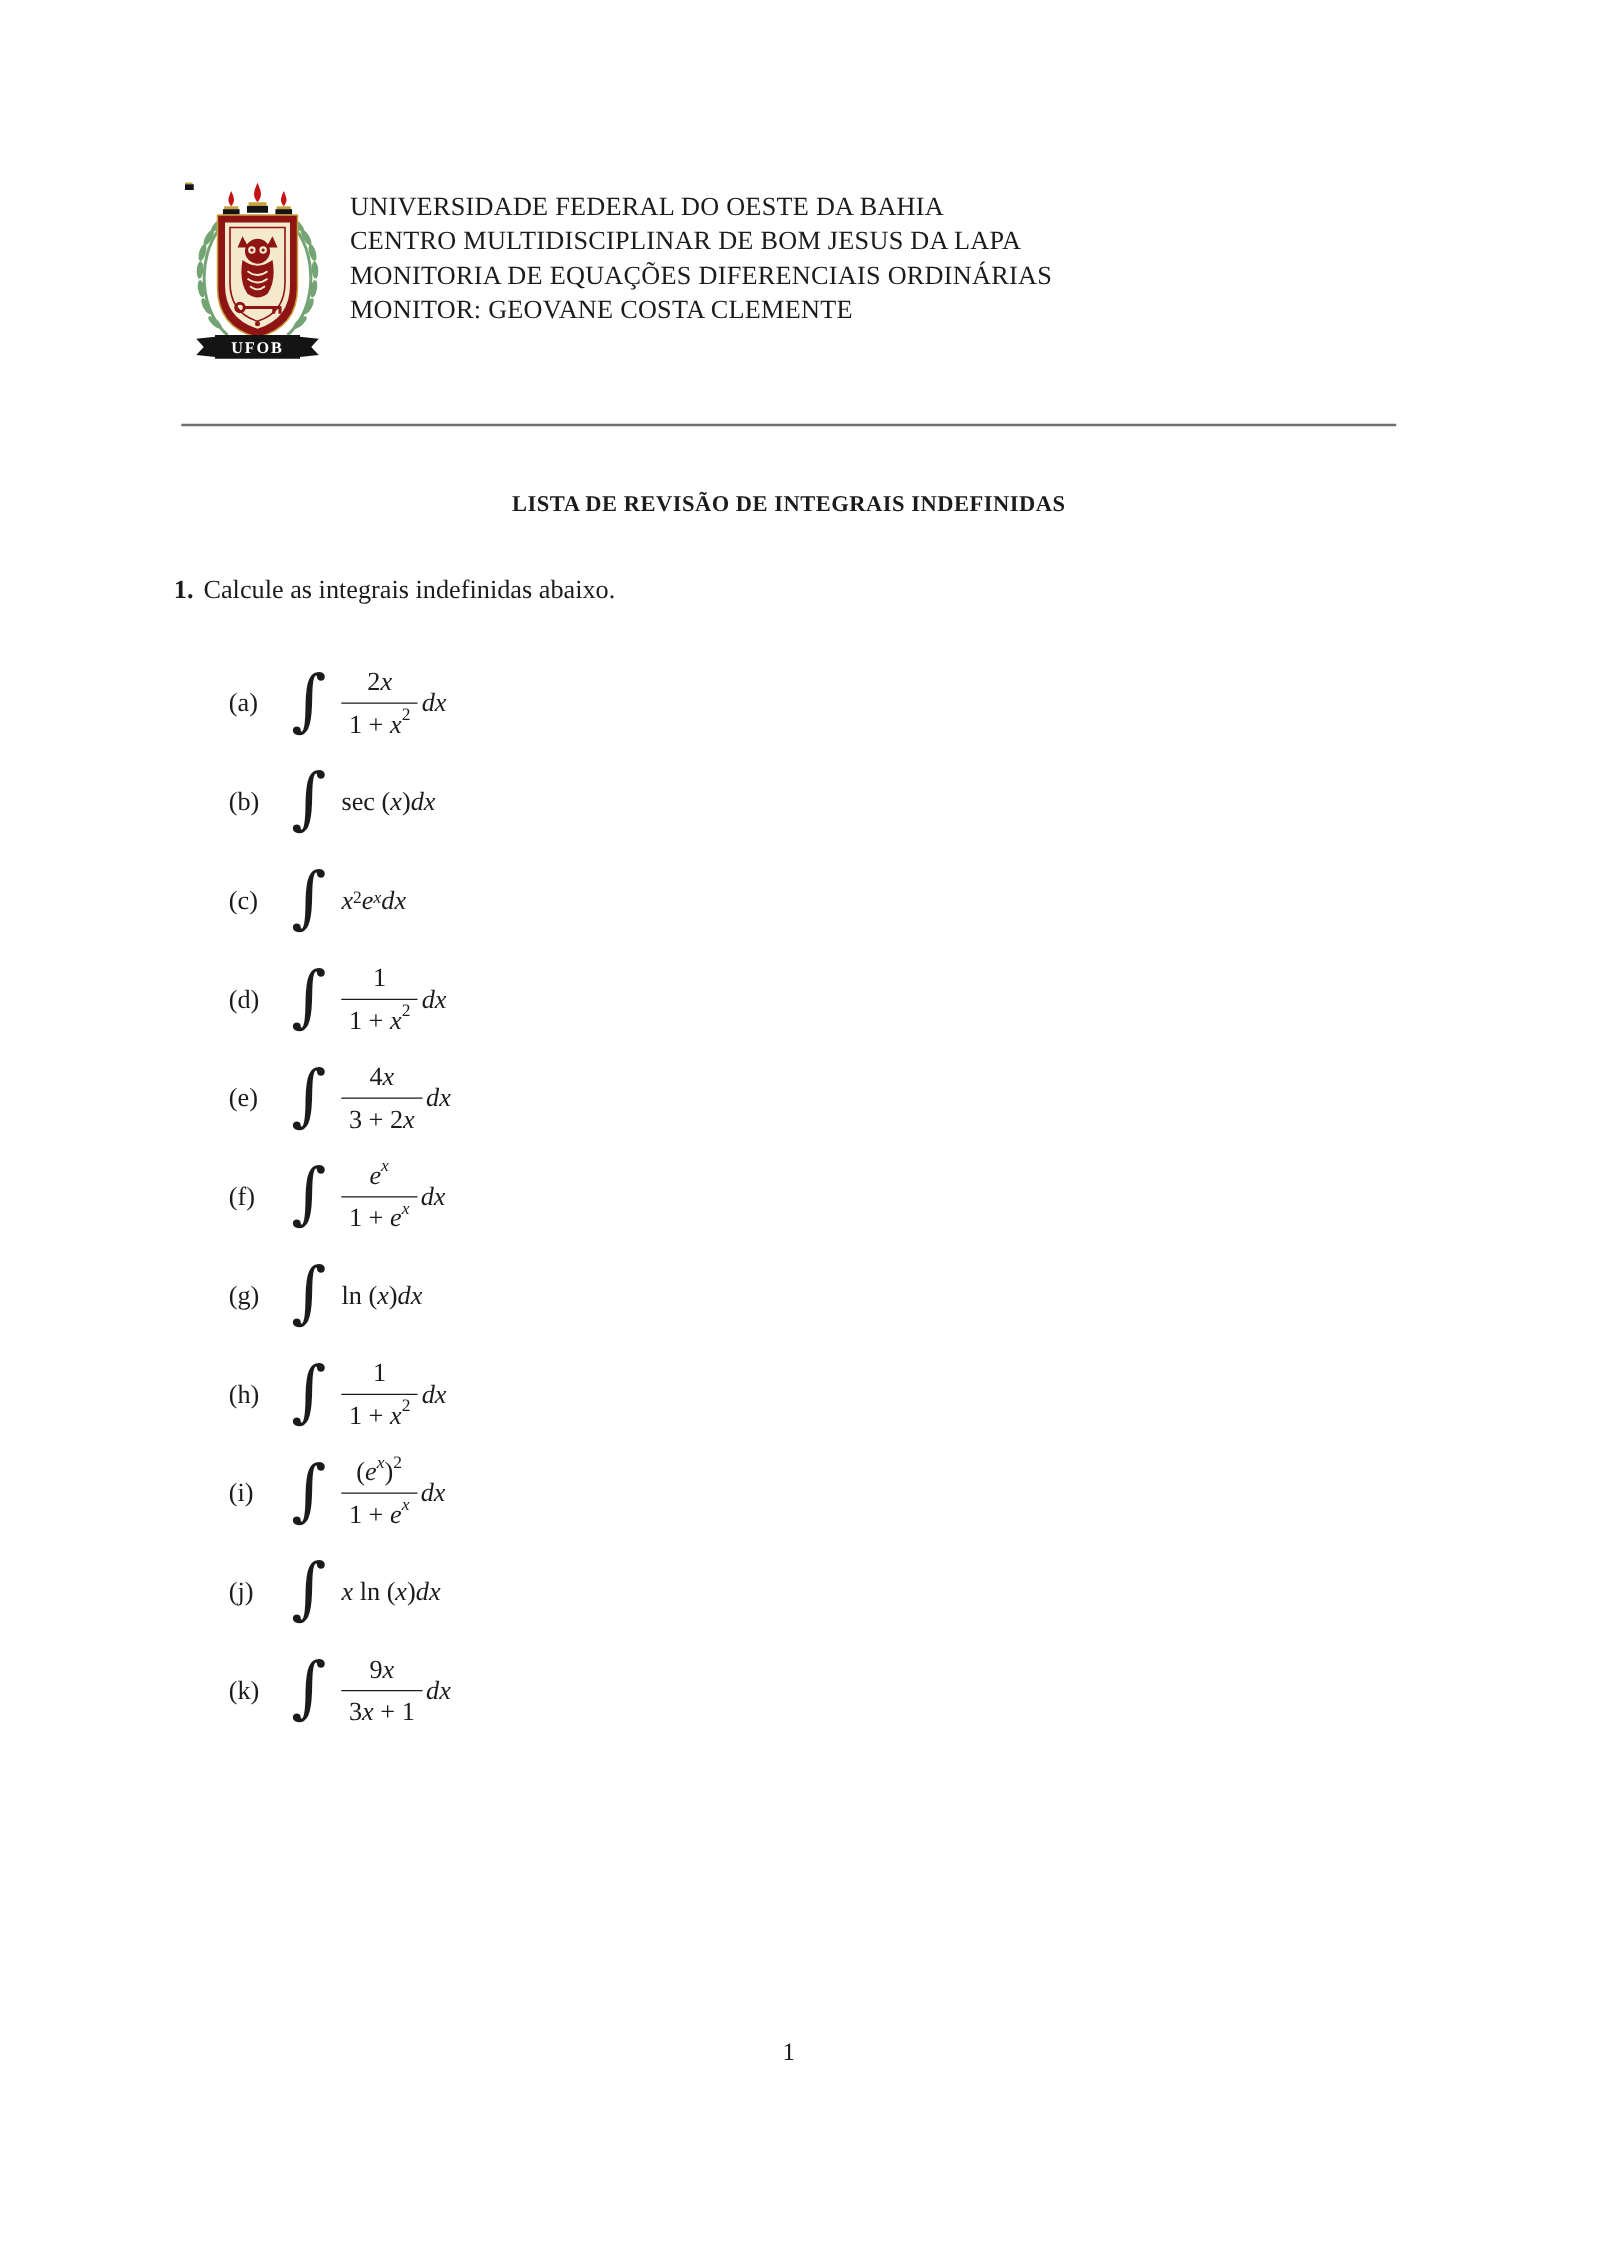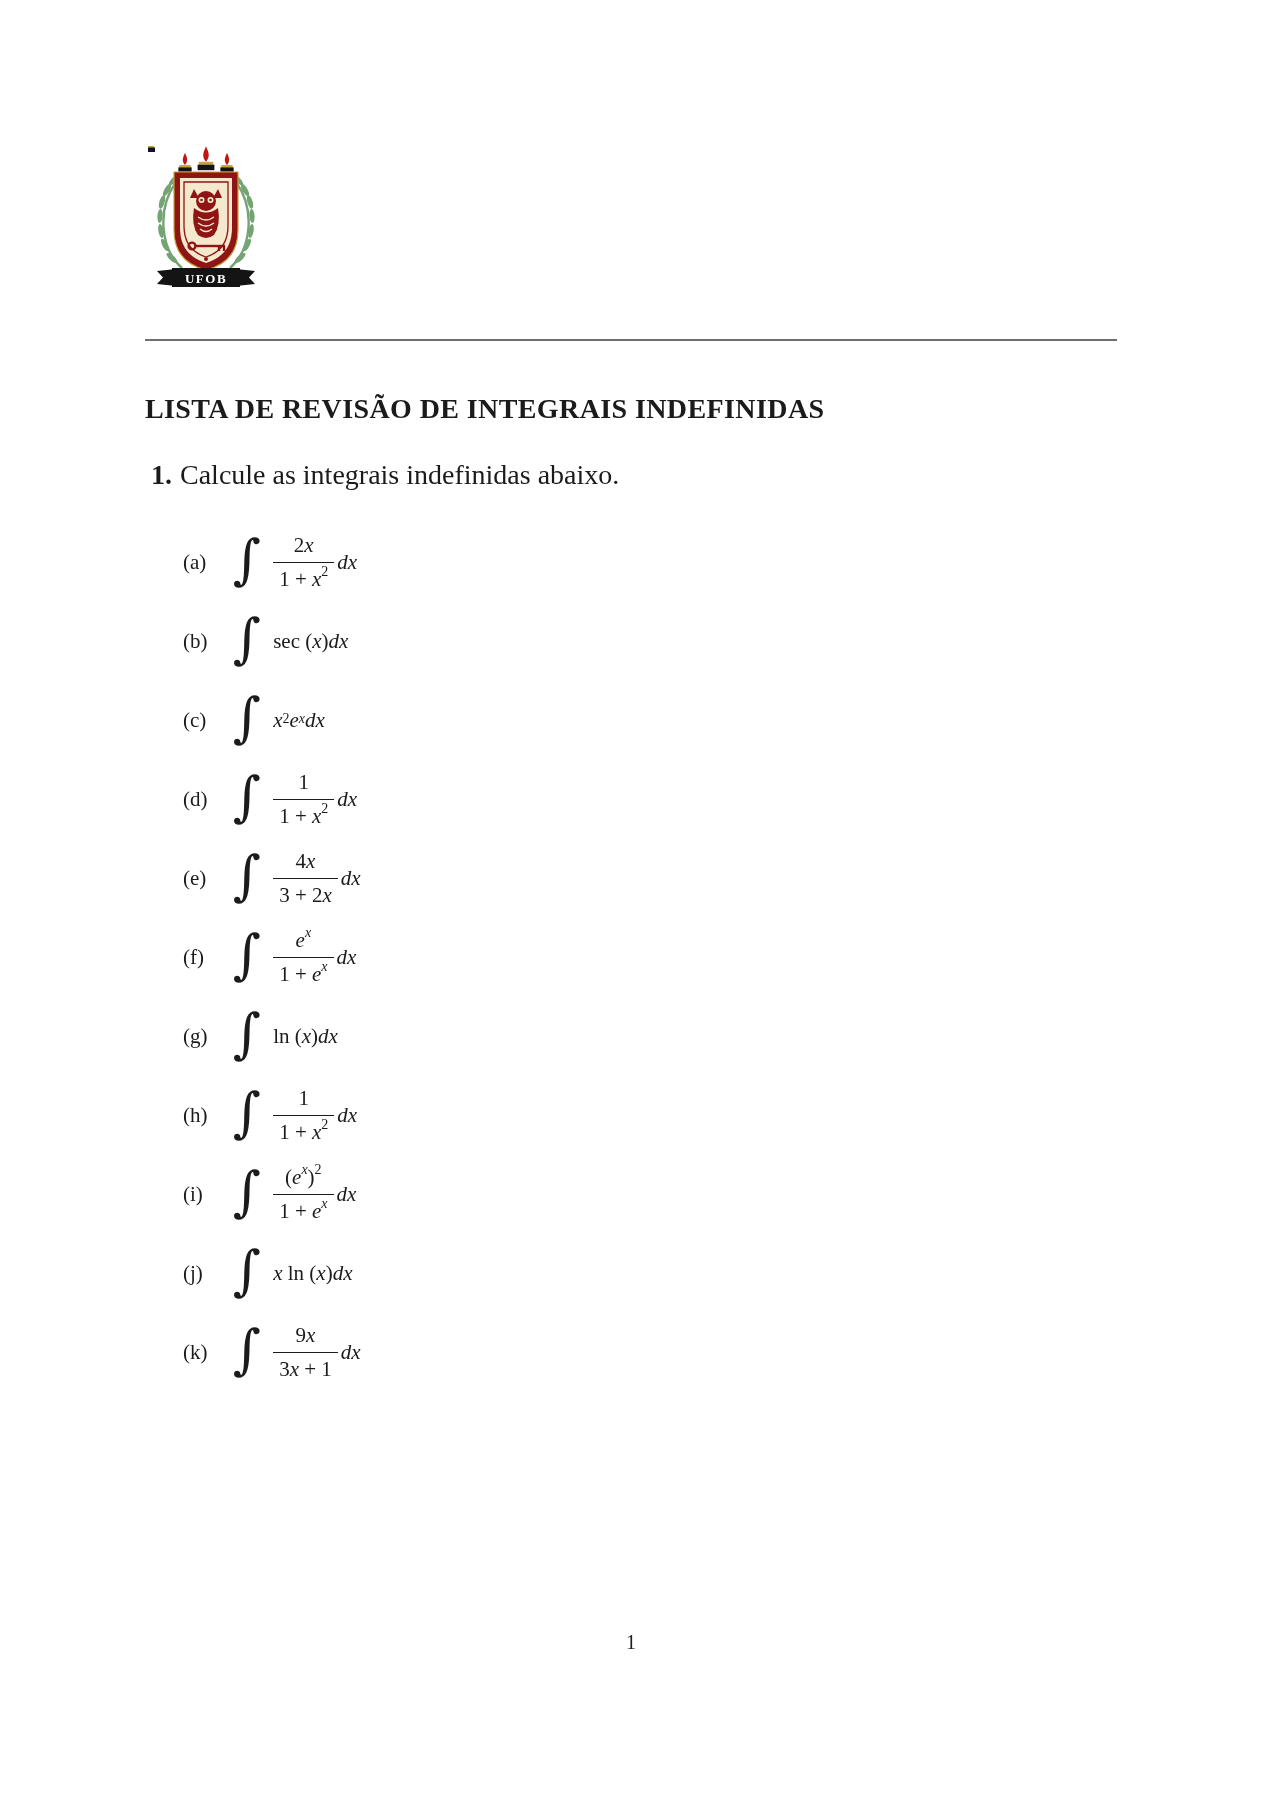--- a/index.html
+++ b/index.html
@@ -24,27 +24,27 @@
   }
 
   .rule {
     position:absolute; left:145px; top:339px;
     width:972px; height:2px;
     background:var(--rule_gray);
   }
 
   .title {
     position:absolute; left:145px; top:393px; width:972px;
-    margin:0; text-align:left;
-    font-size:28px; font-weight:bold; letter-spacing:0.4px;
+    margin:0; text-align:center;
+    font-size:18px; font-weight:bold; letter-spacing:0.4px;
   }
 
   .question {
-    position:absolute; left:151px; top:459px; margin:0;
-    font-size:28px;
+    position:absolute; left:139px; top:459px; margin:0;
+    font-size:21px;
   }
   .qnum { font-weight:bold; margin-right:8px; }
 
   
   .items {
     position:absolute; left:183px; top:523px;
     display:flex; flex-direction:column;
   }
   .item { height:79px; display:flex; align-items:center; }
   .item-label { width:50px; font-size:21px; }
@@ -132,20 +132,26 @@
     <circle cx="58" cy="113" r="2" fill="var(--logo_red)"></circle>
 
     <g>
       <polygon points="28,123 9,125 15,131.5 9,138 28,140" fill="var(--logo_black)"></polygon>
       <polygon points="88,123 107,125 101,131.5 107,138 88,140" fill="var(--logo_black)"></polygon>
       <rect x="24" y="122" width="68" height="19" fill="var(--logo_black)"></rect>
       <text x="58" y="136.5" text-anchor="middle" font-size="13" font-weight="bold" letter-spacing="1.5" fill="#ffffff" font-family="Liberation Serif, DejaVu Serif, serif">UFOB</text>
     </g>
   </svg>
 
+  <div class="header-lines">
+    <div>UNIVERSIDADE FEDERAL DO OESTE DA BAHIA</div>
+    <div>CENTRO MULTIDISCIPLINAR DE BOM JESUS DA LAPA</div>
+    <div>MONITORIA DE EQUAÇÕES DIFERENCIAIS ORDINÁRIAS</div>
+    <div>MONITOR: GEOVANE COSTA CLEMENTE</div>
+  </div>
 
   <div class="rule"></div>
 
   <h1 class="title">LISTA DE REVISÃO DE INTEGRAIS INDEFINIDAS</h1>
 
   <p class="question">
     <span class="qnum">1.</span><span>Calcule as integrais indefinidas abaixo.</span>
   </p>
 
   <div class="items">

